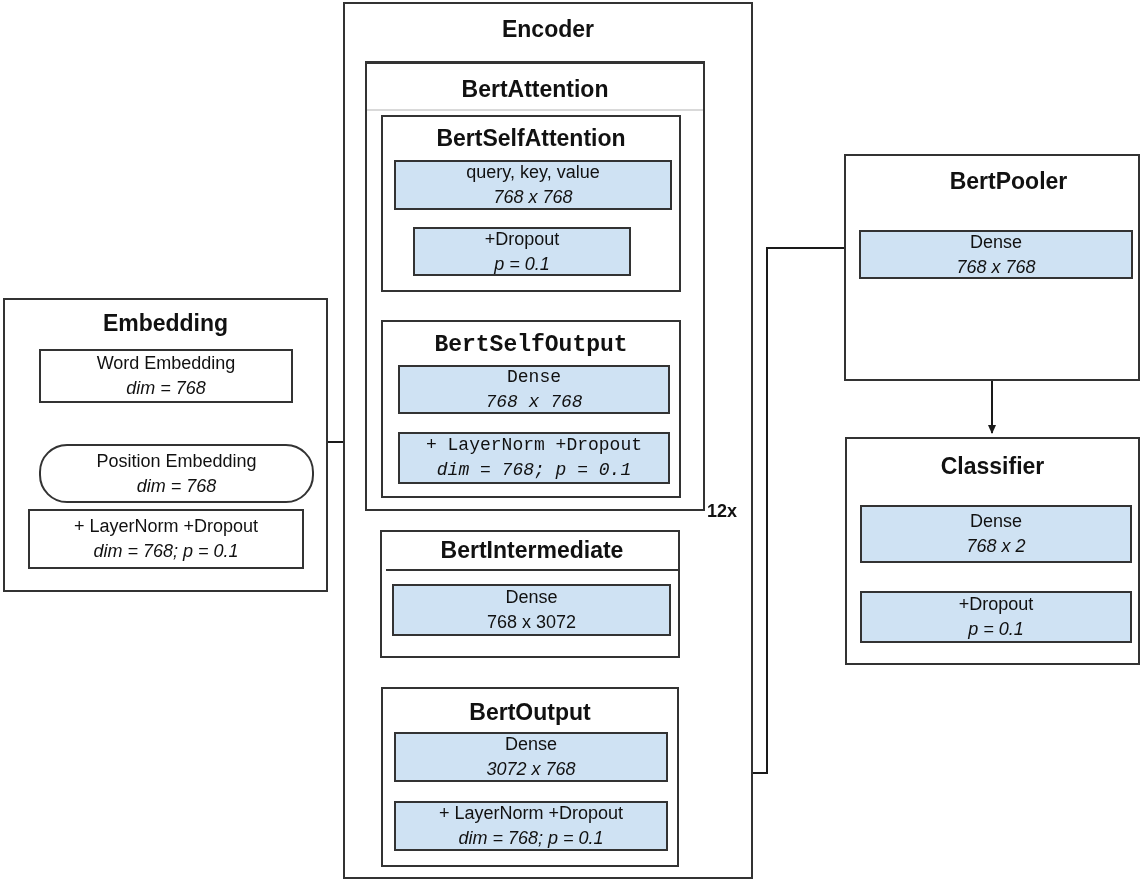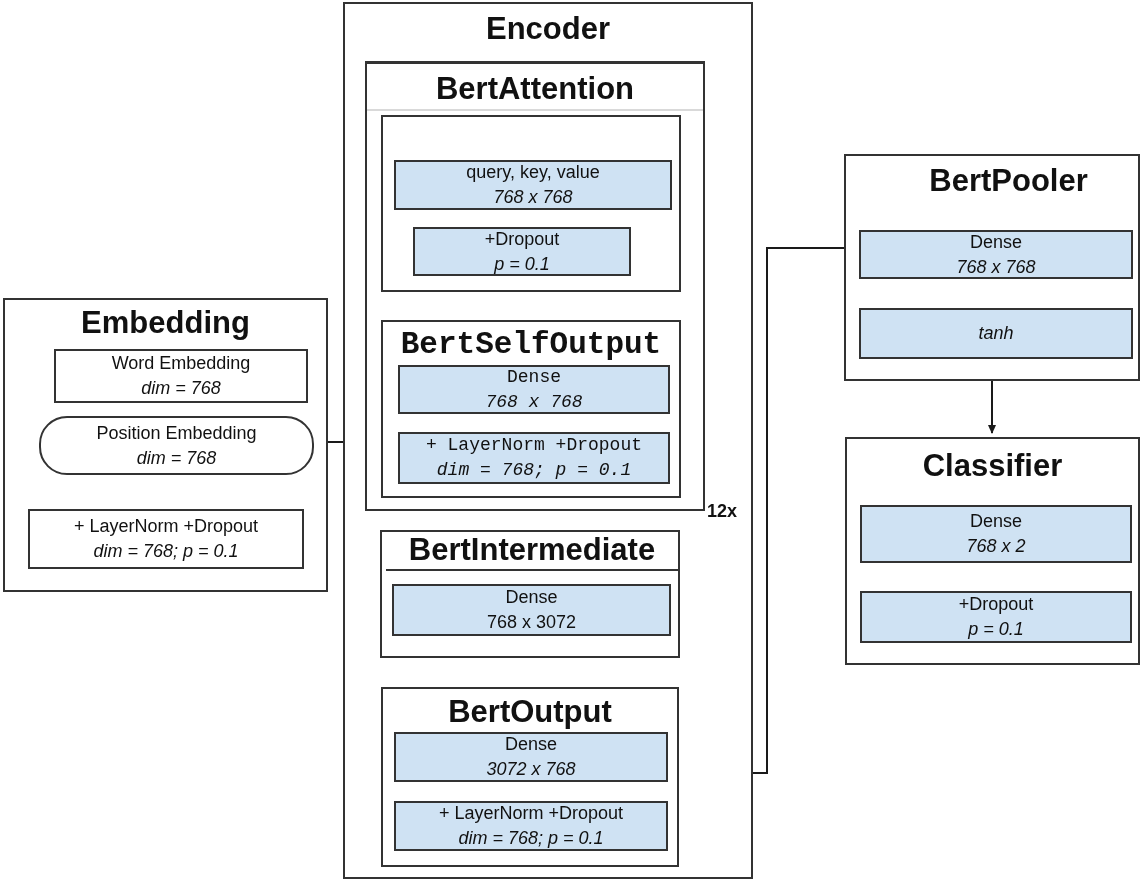--- a/index.html
+++ b/index.html
@@ -1,20 +1,20 @@
 <!DOCTYPE html>
 <html style="--block-fill: #cfe2f3; --border: #333333; --divider: #d9d9d9; --wire: #1a1a1a;"><head>
 <meta charset="utf-8">
 <style>
   html,body{margin:0;padding:0;background:#fff;}
   .canvas{position:relative;width:1144px;height:883px;background:#fff;
           font-family:"Liberation Sans",sans-serif;color:#111;overflow:hidden;}
   .box{position:absolute;box-sizing:border-box;border:2px solid var(--border,#333);background:#fff;}
   .title{position:absolute;left:0;right:0;text-align:center;font-weight:bold;
-         font-size:31px;line-height:26px;white-space:nowrap;}
+         font-size:23px;line-height:26px;white-space:nowrap;}
   .block{position:absolute;box-sizing:border-box;border:2px solid var(--border,#333);
          display:flex;flex-direction:column;align-items:center;justify-content:center;
          text-align:center;font-size:18px;line-height:25px;white-space:nowrap;}
   .blue{background:var(--block-fill,#cfe2f3);}
   .white{background:#fff;}
   .it{font-style:italic;}
   .attn-header{position:absolute;top:0;left:0;right:0;height:45px;
                border-bottom:2px solid var(--divider,#d9d9d9);}
   .inter-header{position:absolute;top:0;left:4px;right:0;height:37px;
                 border-bottom:2px solid var(--border,#333);}
@@ -38,43 +38,44 @@
     <line x1="527" y1="287" x2="527" y2="311" marker-end="url(#ah)"></line>
     <line x1="527" y1="493" x2="527" y2="524" marker-end="url(#ah)"></line>
     <line x1="528" y1="656" x2="528" y2="681" marker-end="url(#ah)"></line>
     <polyline points="677,773 767,773 767,248 853,248" marker-end="url(#ah)"></polyline>
     <line x1="992" y1="277" x2="992" y2="302" marker-end="url(#ah)"></line>
     <line x1="992" y1="381" x2="992" y2="433" marker-end="url(#ah)"></line>
   </svg>
 
   <div class="box" style="left:3px;top:298px;width:325px;height:294px;">
     <div class="title" style="top:10px;">Embedding</div>
-    <div class="block white" style="left:34px;top:49px;width:254px;height:54px;margin-left:15px;">
+    <div class="block white" style="left:34px;top:49px;width:254px;height:54px;">
       <span>Word Embedding</span>
       <span class="it">dim = 768</span>
     </div>
-    <div class="block white" style="left:34px;top:116px;width:275px;height:59px;border-radius:28px;">
+    <div class="block white" style="left:34px;top:144px;width:275px;height:59px;border-radius:28px;">
       <span>Position Embedding</span>
       <span class="it">dim = 768</span>
     </div>
     <div class="block white" style="left:23px;top:209px;width:276px;height:60px;">
       <span>+ LayerNorm +Dropout</span>
       <span class="it">dim = 768; p = 0.1</span>
     </div>
   </div>
 
   <div class="box" style="left:343px;top:2px;width:410px;height:877px;">
     <div class="title" style="top:12px;">Encoder</div>
 
     <div class="box" style="left:20px;top:57px;width:340px;height:450px;border-top-width:3px;">
       <div class="attn-header">
         <div class="title" style="top:12px;text-align:center;">BertAttention</div>
       </div>
 
       <div class="box" style="left:14px;top:51px;width:300px;height:177px;">
+        <div class="title" style="top:8px;">BertSelfAttention</div>
         <div class="block blue" style="left:11px;top:43px;width:278px;height:50px;">
           <span>query, key, value</span>
           <span class="it">768 x 768</span>
         </div>
         <div class="block blue" style="left:30px;top:110px;width:218px;height:49px;">
           <span>+Dropout</span>
           <span class="it">p = 0.1</span>
         </div>
       </div>
 
@@ -115,23 +116,20 @@
   </div>
 
   <div class="repeat-label" style="left:707px;top:498px;">12x</div>
 
   <div class="box" style="left:844px;top:154px;width:296px;height:227px;">
     <div class="title" style="top:12px;margin-left:33px;">BertPooler</div>
     <div class="block blue" style="left:13px;top:74px;width:274px;height:49px;">
       <span>Dense</span>
       <span class="it">768 x 768</span>
     </div>
-    <div class="block blue" style="left:13px;top:152px;width:274px;height:51px;">
-      <span class="it">tanh</span>
-    </div>
   </div>
 
   <div class="box" style="left:845px;top:437px;width:295px;height:228px;">
     <div class="title" style="top:14px;">Classifier</div>
     <div class="block blue" style="left:13px;top:66px;width:272px;height:58px;">
       <span>Dense</span>
       <span class="it">768 x 2</span>
     </div>
     <div class="block blue" style="left:13px;top:152px;width:272px;height:52px;">
       <span>+Dropout</span>

